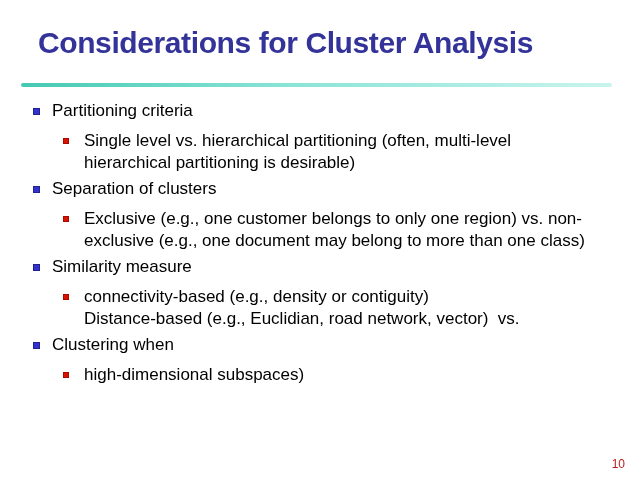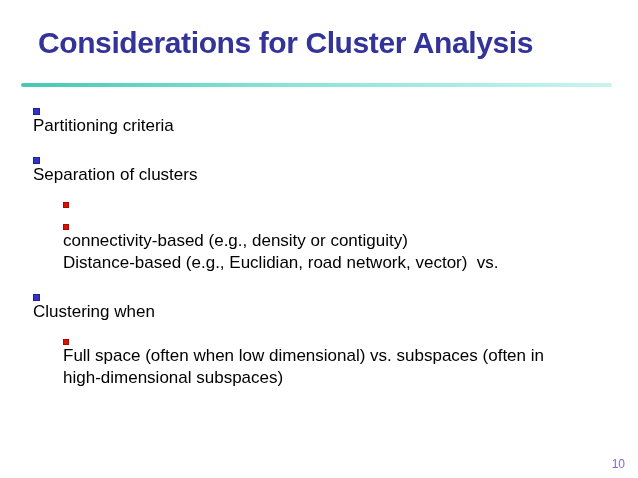--- a/index.html
+++ b/index.html
@@ -44,23 +44,22 @@
     top: 100px;
     left: 0;
     right: 0;
   }
   .item {
     display: flex;
     align-items: flex-start;
     font-size: 17px;
     line-height: 22px;
     color: var(--body-color, #000000);
-    flex-direction: column;
   }
-  .item.l1 { padding-left: 33px; margin-top: 12px; }
+  .item.l1 { padding-left: 33px; margin-top: 4px; }
   .item.l2 { padding-left: 63px; margin-top: 8px; }
   .item:first-child { margin-top: 0; }
   .bullet {
     flex: none;
     display: block;
   }
   .item.l1 .bullet {
     width: 7px; height: 7px;
     margin: 8px 12px 0 0;
     background: var(--l1-bullet, #3333cc);
@@ -72,60 +71,76 @@
     background: var(--l2-bullet, #dd1100);
     box-shadow: inset 0 0 0 1px rgba(60,0,0,0.35);
   }
   .lines { flex: 1 1 auto; }
   .line { white-space: pre; }
   .page-number {
     position: absolute;
     right: 13px;
     bottom: 7px;
     font-size: 12px;
-    color: #8b5cf6;
+    color: #b91c1c;
   }
 </style>
 </head>
 <body>
 
 <div class="slide">
   <div class="title">Considerations for Cluster Analysis</div>
   <div class="divider"></div>
   <div class="body">
       <div class="item l1">
         <span class="bullet"></span>
         <div class="lines">
           <div class="line">Partitioning criteria</div>
         </div>
       </div>
+      <div class="item l2">
+        <span class="bullet"></span>
+        <div class="lines">
+          <div class="line">Single level vs. hierarchical partitioning (often, multi-level</div>
+          <div class="line">hierarchical partitioning is desirable)</div>
+        </div>
+      </div>
       <div class="item l1">
         <span class="bullet"></span>
         <div class="lines">
           <div class="line">Separation of clusters</div>
         </div>
       </div>
       <div class="item l2">
         <span class="bullet"></span>
+        <div class="lines">
+          <div class="line">Exclusive (e.g., one customer belongs to only one region) vs. non-</div>
+          <div class="line">exclusive (e.g., one document may belong to more than one class)</div>
+        </div>
+      </div>
+      <div class="item l1">
+        <span class="bullet"></span>
+        <div class="lines">
+          <div class="line">Similarity measure</div>
+        </div>
       </div>
       <div class="item l2">
         <span class="bullet"></span>
         <div class="lines">
           <div class="line">connectivity-based (e.g., density or contiguity)</div>
           <div class="line">Distance-based (e.g., Euclidian, road network, vector)  vs.</div>
         </div>
       </div>
       <div class="item l1">
         <span class="bullet"></span>
         <div class="lines">
           <div class="line">Clustering when</div>
         </div>
       </div>
       <div class="item l2">
         <span class="bullet"></span>
         <div class="lines">
-          <div class="line">Full space (often when low dimensional) vs. subspaces (often in</div>
           <div class="line">high-dimensional subspaces)</div>
         </div>
       </div>
     </div>
   <div class="page-number">10</div>
 </div>
 
 </body></html>

